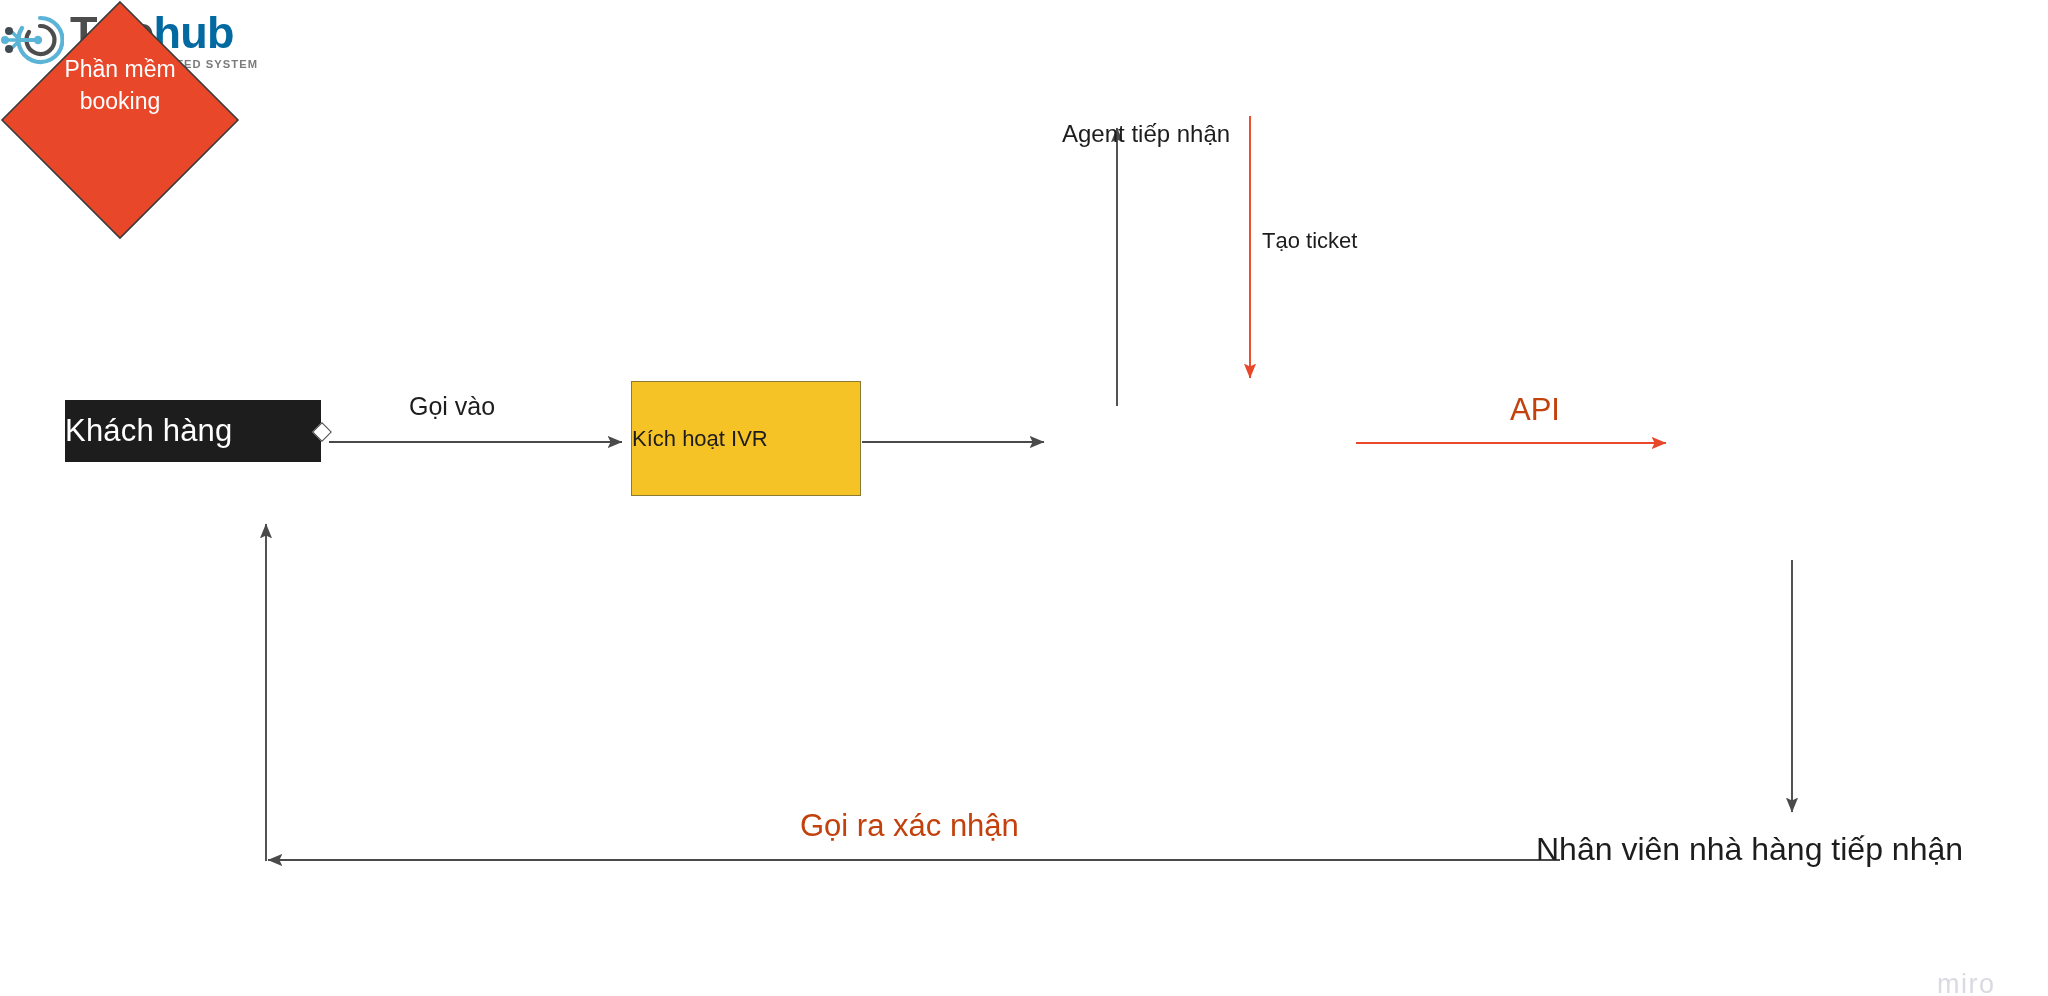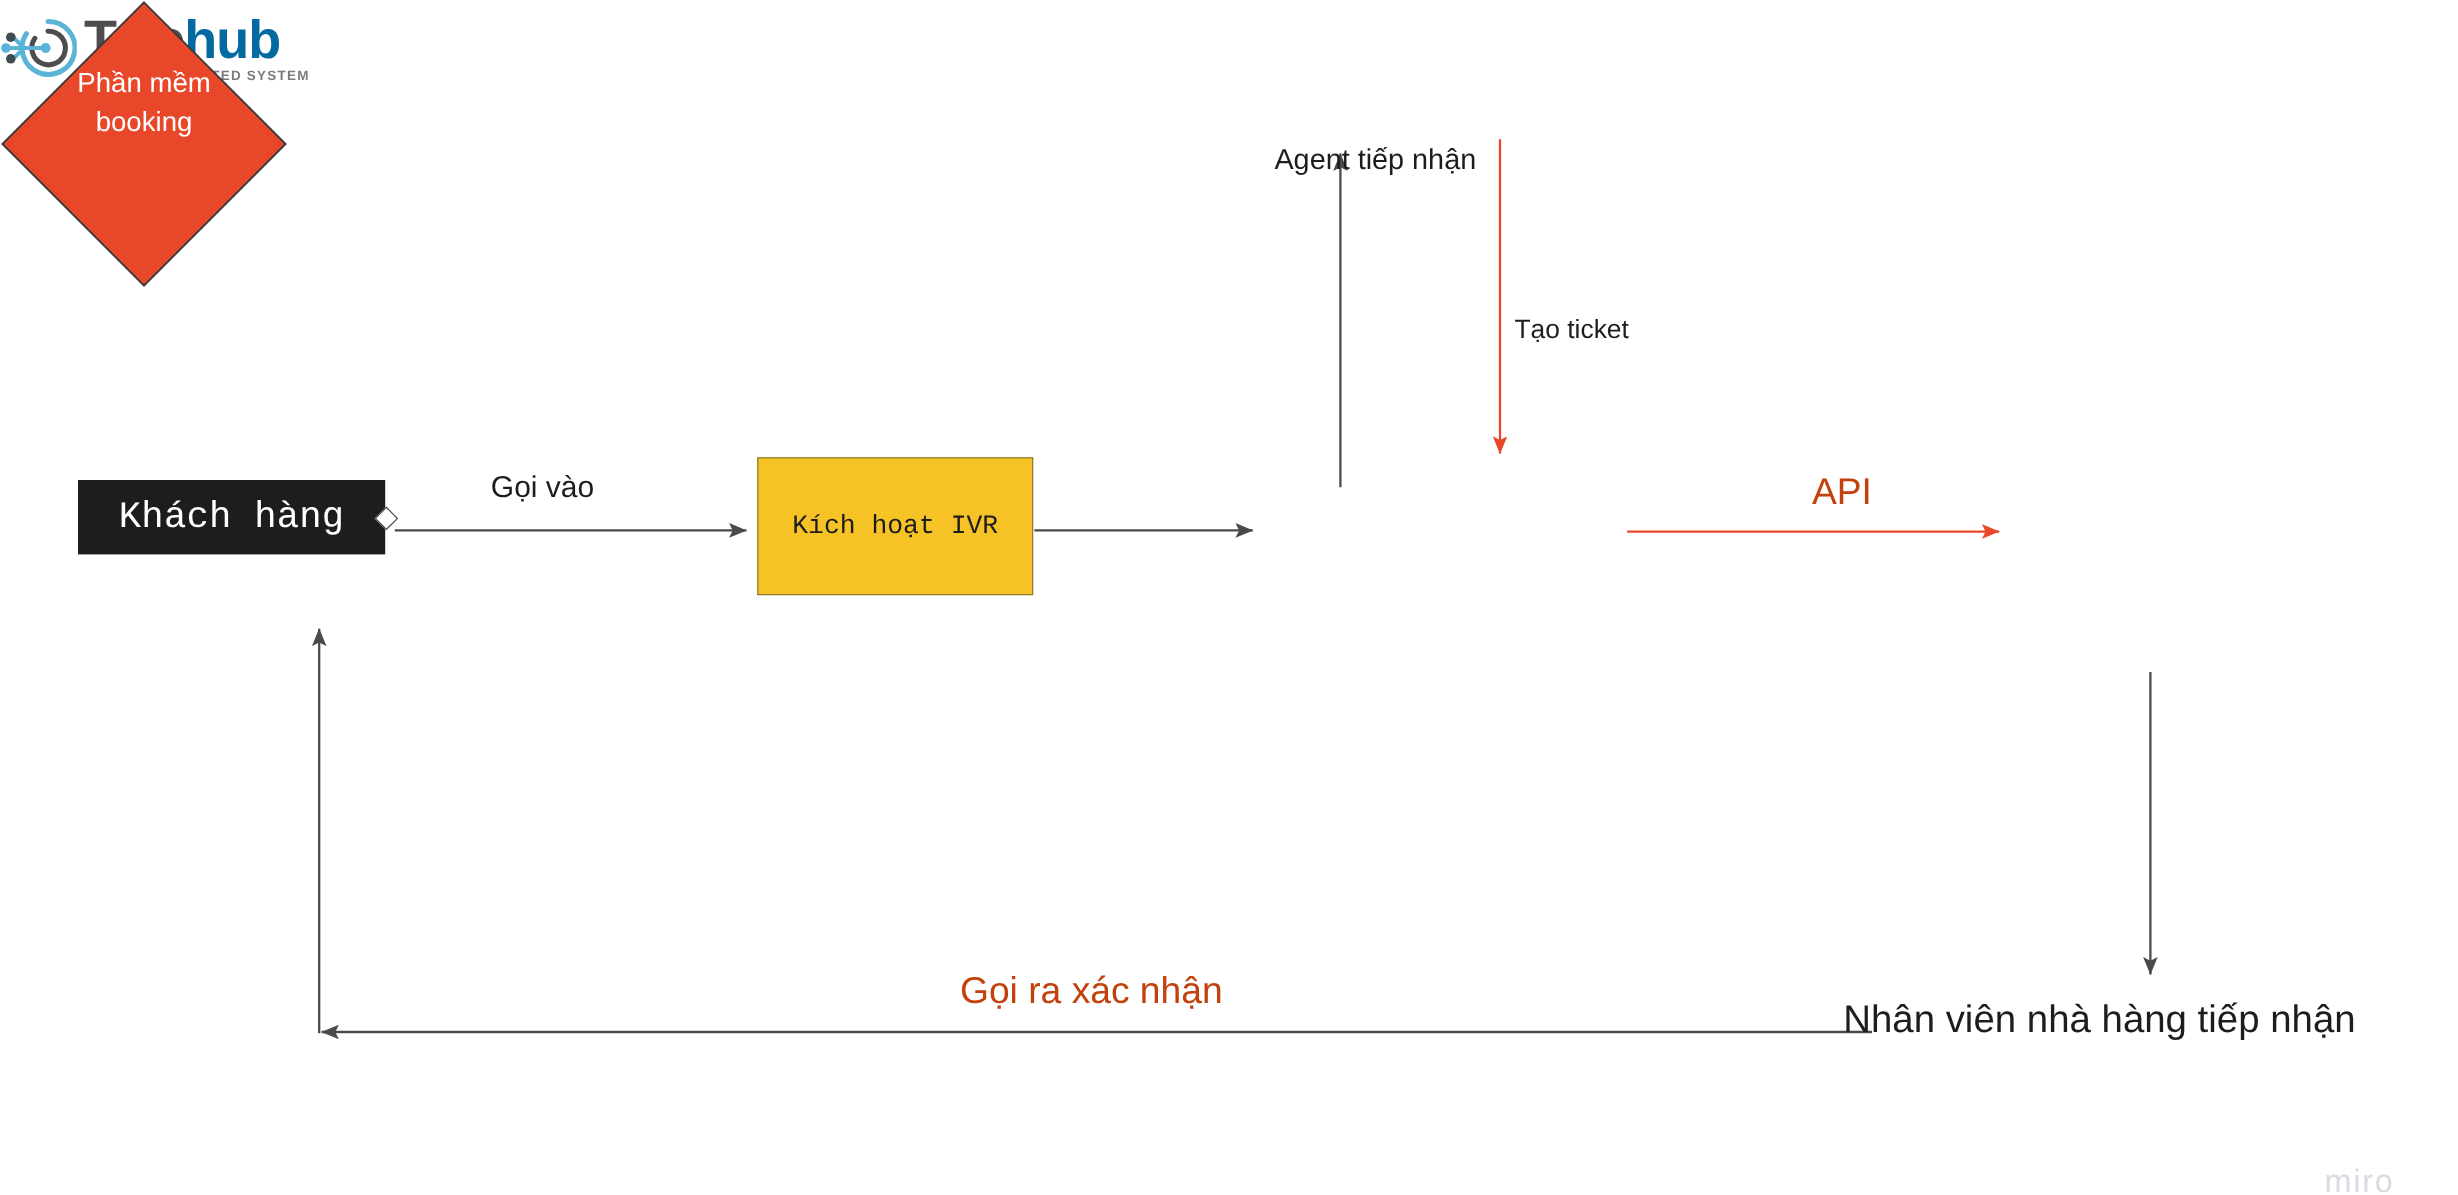--- a/index.html
+++ b/index.html
@@ -25,23 +25,22 @@
     height: 996px;
     pointer-events: none;
   }
 
   
   .node {
     position: absolute;
     box-sizing: border-box;
     display: flex;
     align-items: center;
-    justify-content: center;
+    justify-content: flex-start;
     text-align: center;
-    font-family: Liberation Mono, monospace;
   }
 
   #node-customer {
     left: 65px;
     top: 400px;
     width: 256px;
     height: 62px;
     background: #1d1d1d;
     color: #ffffff;
     font-size: 31px;
@@ -138,21 +137,21 @@
 
   
   .label {
     position: absolute;
     white-space: nowrap;
     color: #1d1d1d;
   }
   .label-red { color: #c2410c; }
 
   #label-agent      { left: 1062px; top: 80px;  font-size: 24px; margin-top: 40px; }
-  #label-taoticket  { left: 1262px; top: 228px; font-size: 22px; margin-top: 34px; }
+  #label-taoticket  { left: 1262px; top: 228px; font-size: 22px; }
   #label-goivao     { left: 409px;  top: 392px; font-size: 25px; }
   #label-api        { left: 1510px; top: 392px; font-size: 31px; }
   #label-goira      { left: 800px;  top: 808px; font-size: 31px; }
   #label-staff      { left: 1536px; top: 831px; font-size: 32px; }
 
   #watermark {
     position: absolute;
     left: 1937px;
     top: 969px;
     font-size: 27px;

